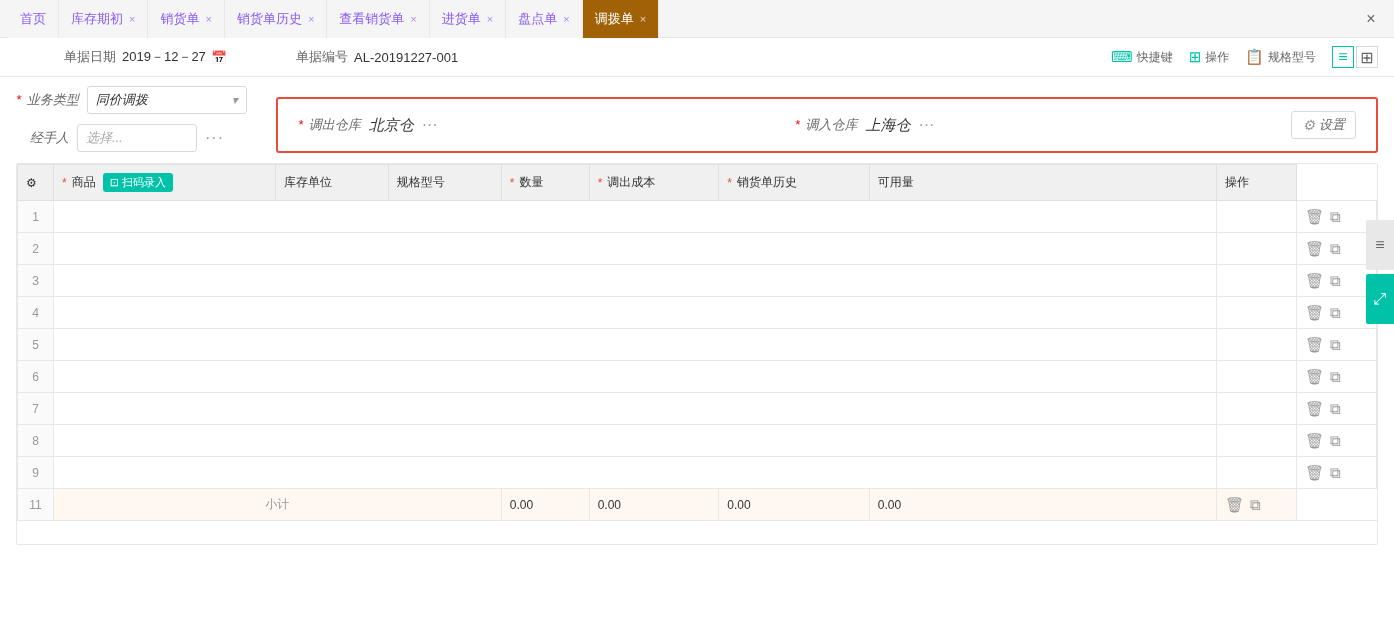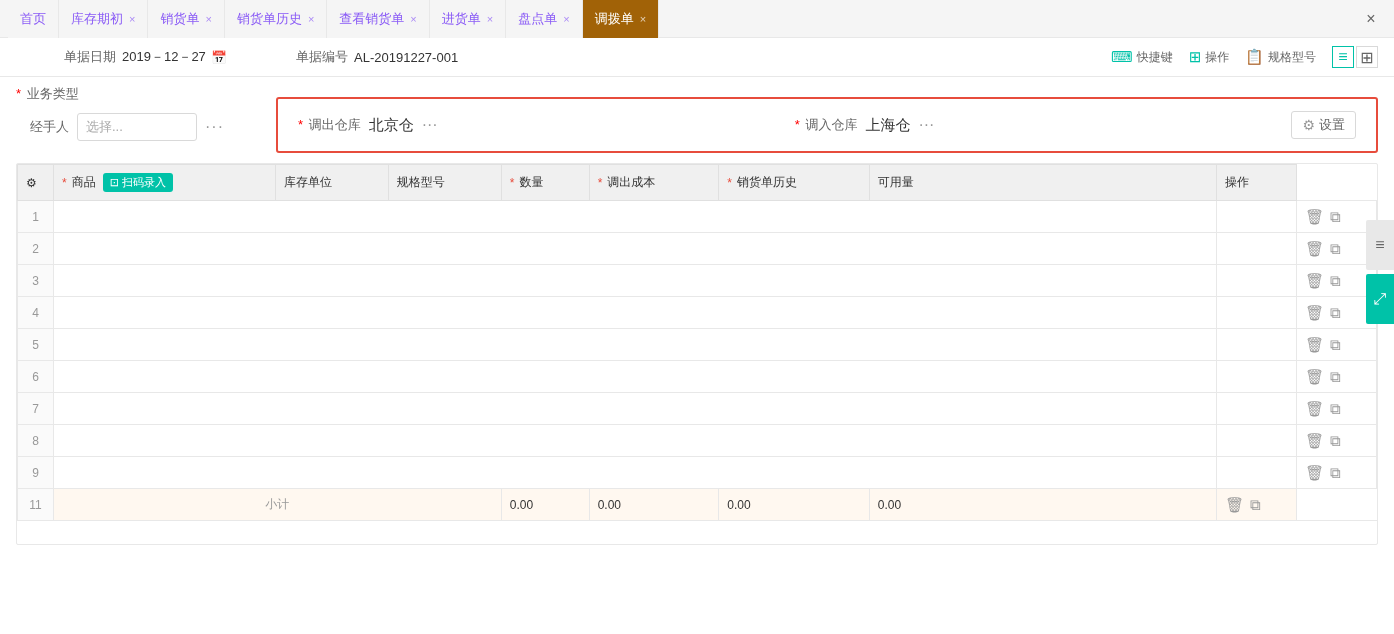--- a/index.html
+++ b/index.html
@@ -182,22 +182,23 @@
     .settings-btn .gear { font-size: 14px; color: #999; }
 
     
     .content-area {
       display: flex;
       flex-direction: column;
       padding: 0 16px;
     }
     .form-section {
       display: flex;
-      align-items: flex-start;
+      align-items: center;
       padding: 8px 0 0 0;
+      font-style: italic;
     }
     .form-left-col {
       display: flex;
       flex-direction: column;
       gap: 10px;
       min-width: 260px;
     }
 
     
     .table-container {
@@ -359,20 +360,24 @@
 
 <div class="content-area">
   <div class="form-section">
 
     <div class="form-left-col">
       <div class="form-row">
         <span class="form-label">
           <span class="required-star">*</span>
           <span>业务类型</span>
         </span>
+        <div class="form-select" style="min-width:160px;">
+          <span>同价调拨</span>
+          <span class="chevron">▾</span>
+        </div>
       </div>
       <div class="form-row">
         <span class="form-label" style="padding-left:14px;">经手人</span>
         <span style="color:#aaa;cursor:pointer;border:1px solid #d9d9d9;border-radius:3px;padding:4px 8px;min-width:120px;display:inline-block;">选择...</span>
         <span class="form-more-btn">···</span>
       </div>
     </div>
 
     <div class="warehouse-box">
       <div class="warehouse-field">

